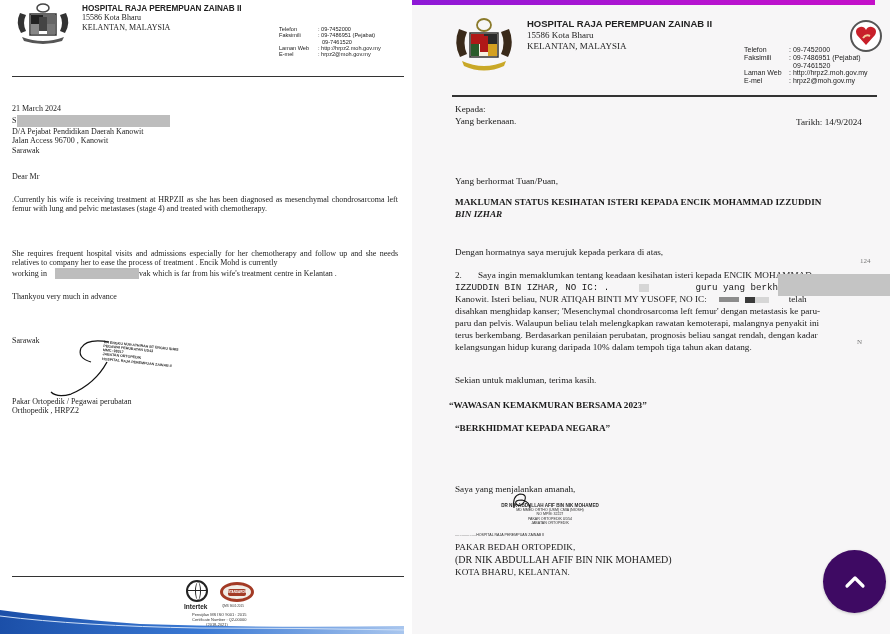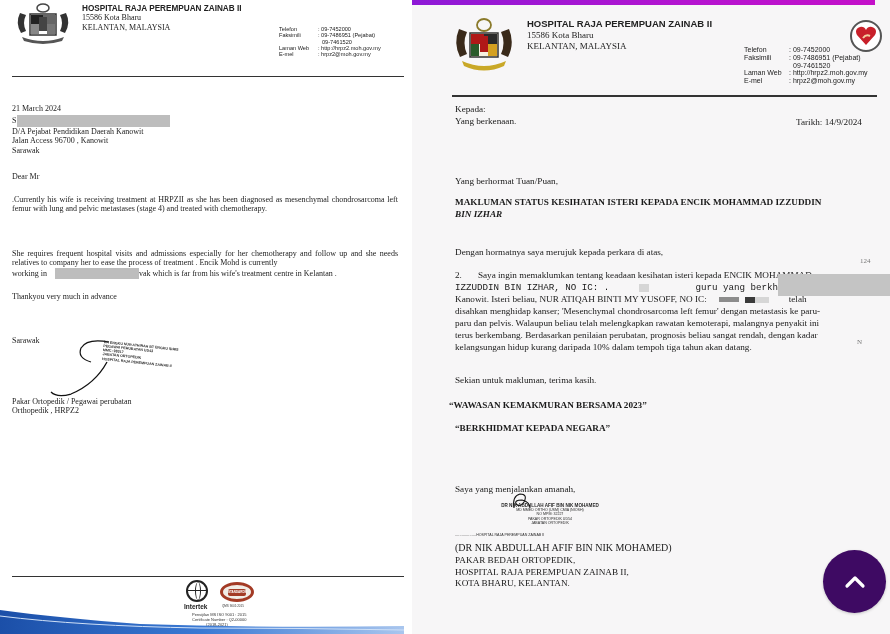--- a/index.html
+++ b/index.html
@@ -279,23 +279,22 @@
     <div style="font-size:3.6px;">MD MMED ORTHO (USM) CMIA (NIOSH)</div>
     <div style="font-size:3.6px;">NO MPM: 32227</div>
     <div style="font-size:3.6px;">PAKAR ORTOPEDIK UD54</div>
     <div style="font-size:3.6px;">JABATAN ORTOPEDIK</div>
   </div>
   <div class="stamp" style="left:43px; top:533px; font-size:4px; text-align:left;">
     <span>...................</span><span style="font-size:3.6px;">HOSPITAL RAJA PEREMPUAN ZAINAB II</span>
   </div>
 
   <div class="rt" style="left:43px; top:542px; line-height:1.28;">
+    <div>PAKAR BEDAH ORTOPEDIK,</div>
     <div style="font-size:10px;">(DR NIK ABDULLAH AFIF BIN NIK MOHAMED)</div>
-    <div>PAKAR BEDAH ORTOPEDIK,</div>
-    <div>HOSPITAL RAJA PEREMPUAN ZAINAB II,</div>
     <div>KOTA BHARU, KELANTAN.</div>
   </div>
 </div>
 
 <button class="scroll-top">
   <svg width="22" height="14" viewBox="0 0 22 14">
     <path d="M3 11 L11 3 L19 11" fill="none" stroke="#ffffff" stroke-width="3.2" stroke-linecap="round" stroke-linejoin="round"></path>
   </svg>
 </button>
 

